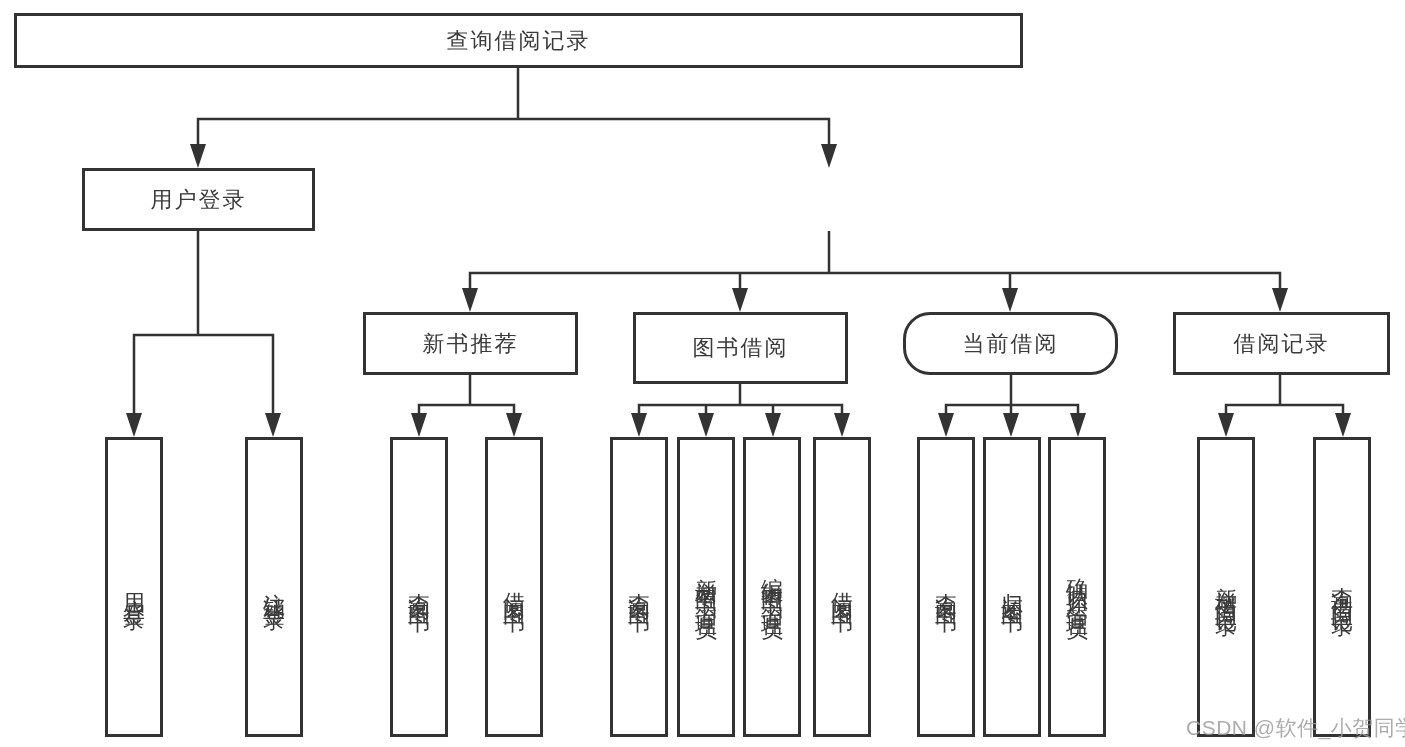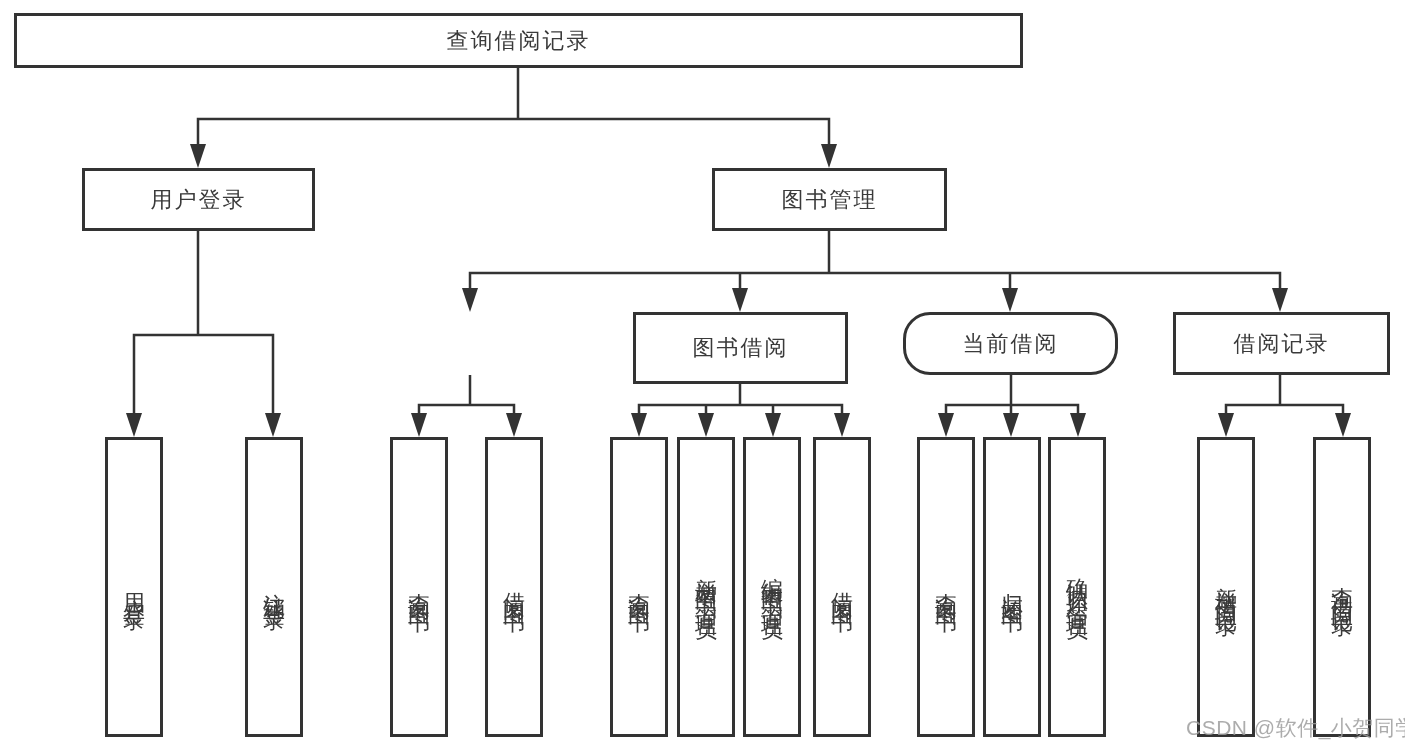--- a/index.html
+++ b/index.html
@@ -98,24 +98,24 @@
     </g>
   </svg>
 
   <div class="node hnode" style="left:14px;top:13px;width:1009px;height:55px;">
     <span>查询借阅记录</span>
   </div>
 
   <div class="node hnode" style="left:82px;top:168px;width:233px;height:63px;">
     <span>用户登录</span>
   </div>
-  <div class="node hnode" style="left:712px;top:168px;width:235px;height:63px;">
-    <span>图书管理</span>
+
+  <div class="node hnode" style="left:363px;top:312px;width:215px;height:63px;">
+    <span>新书推荐</span>
   </div>
-
   <div class="node hnode" style="left:633px;top:312px;width:215px;height:72px;">
     <span>图书借阅</span>
   </div>
   <div class="node hnode" style="left:903px;top:312px;width:215px;height:63px;border-radius:27px;">
     <span>当前借阅</span>
   </div>
   <div class="node hnode" style="left:1173px;top:312px;width:217px;height:63px;">
     <span>借阅记录</span>
   </div>
 

